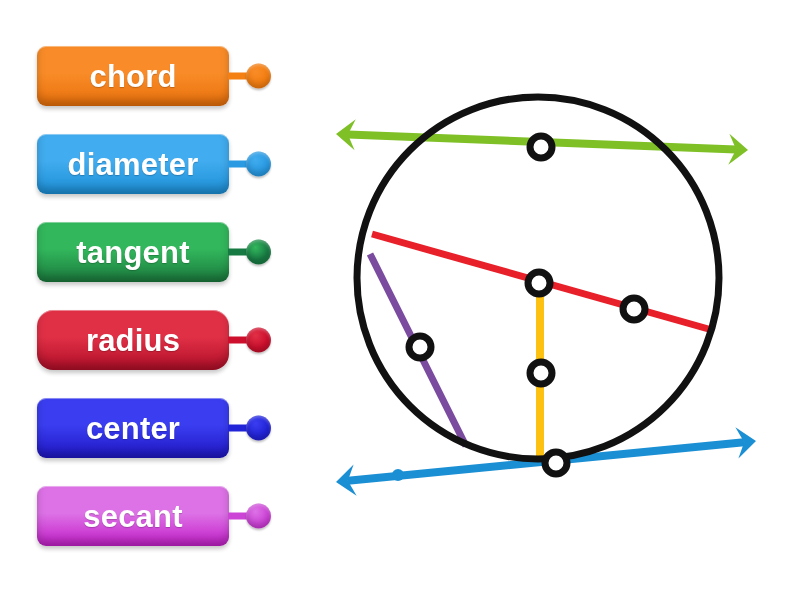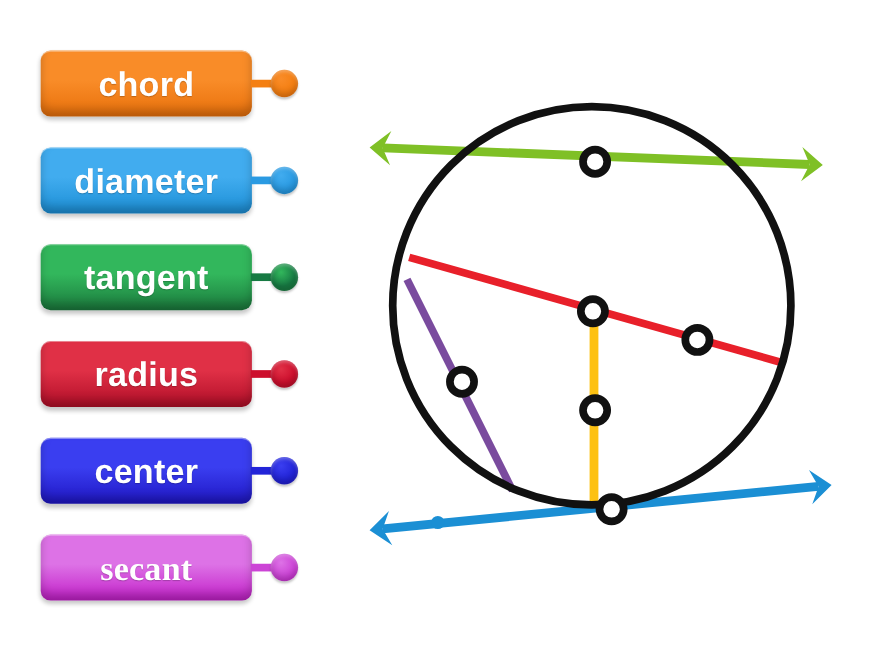--- a/index.html
+++ b/index.html
@@ -134,38 +134,38 @@
       <div class="label-row" style="top: 221px;">
         <div class="pill" style="background: linear-gradient(rgb(50, 183, 92) 0%, rgb(50, 183, 92) 45%, rgb(27, 122, 61) 100%);">
           <span class="pill-text">tangent</span>
         </div>
         <div class="connector">
           <div class="stem" style="background: rgb(23, 122, 67);"></div>
           <div class="knob" style="background: radial-gradient(circle at 38% 32%, rgb(50, 183, 92) 0%, rgb(23, 122, 67) 55%, rgb(27, 122, 61) 100%);"></div>
         </div>
       </div>
       <div class="label-row" style="top: 309px;">
-        <div class="pill" style="background: linear-gradient(rgb(224, 48, 70) 0%, rgb(224, 48, 70) 45%, rgb(177, 14, 40) 100%);">
+        <div class="pill" style="background: linear-gradient(rgb(224, 48, 70) 0%, rgb(224, 48, 70) 45%, rgb(177, 14, 40) 100%); border-radius: 16px;">
           <span class="pill-text">radius</span>
         </div>
         <div class="connector">
           <div class="stem" style="background: rgb(205, 15, 45);"></div>
           <div class="knob" style="background: radial-gradient(circle at 38% 32%, rgb(224, 48, 70) 0%, rgb(205, 15, 45) 55%, rgb(177, 14, 40) 100%);"></div>
         </div>
       </div>
       <div class="label-row" style="top: 397px;">
         <div class="pill" style="background: linear-gradient(rgb(58, 62, 240) 0%, rgb(58, 62, 240) 45%, rgb(31, 22, 196) 100%);">
           <span class="pill-text">center</span>
         </div>
         <div class="connector">
           <div class="stem" style="background: rgb(34, 36, 216);"></div>
           <div class="knob" style="background: radial-gradient(circle at 38% 32%, rgb(58, 62, 240) 0%, rgb(34, 36, 216) 55%, rgb(31, 22, 196) 100%);"></div>
         </div>
       </div>
-      <div class="label-row" style="top: 485px; font-family: Liberation Serif, serif;">
+      <div class="label-row" style="top: 485px;">
         <div class="pill" style="background: linear-gradient(rgb(221, 114, 230) 0%, rgb(221, 114, 230) 45%, rgb(194, 31, 200) 100%);">
           <span class="pill-text">secant</span>
         </div>
         <div class="connector">
           <div class="stem" style="background: rgb(204, 68, 214);"></div>
           <div class="knob" style="background: radial-gradient(circle at 38% 32%, rgb(221, 114, 230) 0%, rgb(204, 68, 214) 55%, rgb(194, 31, 200) 100%);"></div>
         </div>
       </div>
     </div>
 

